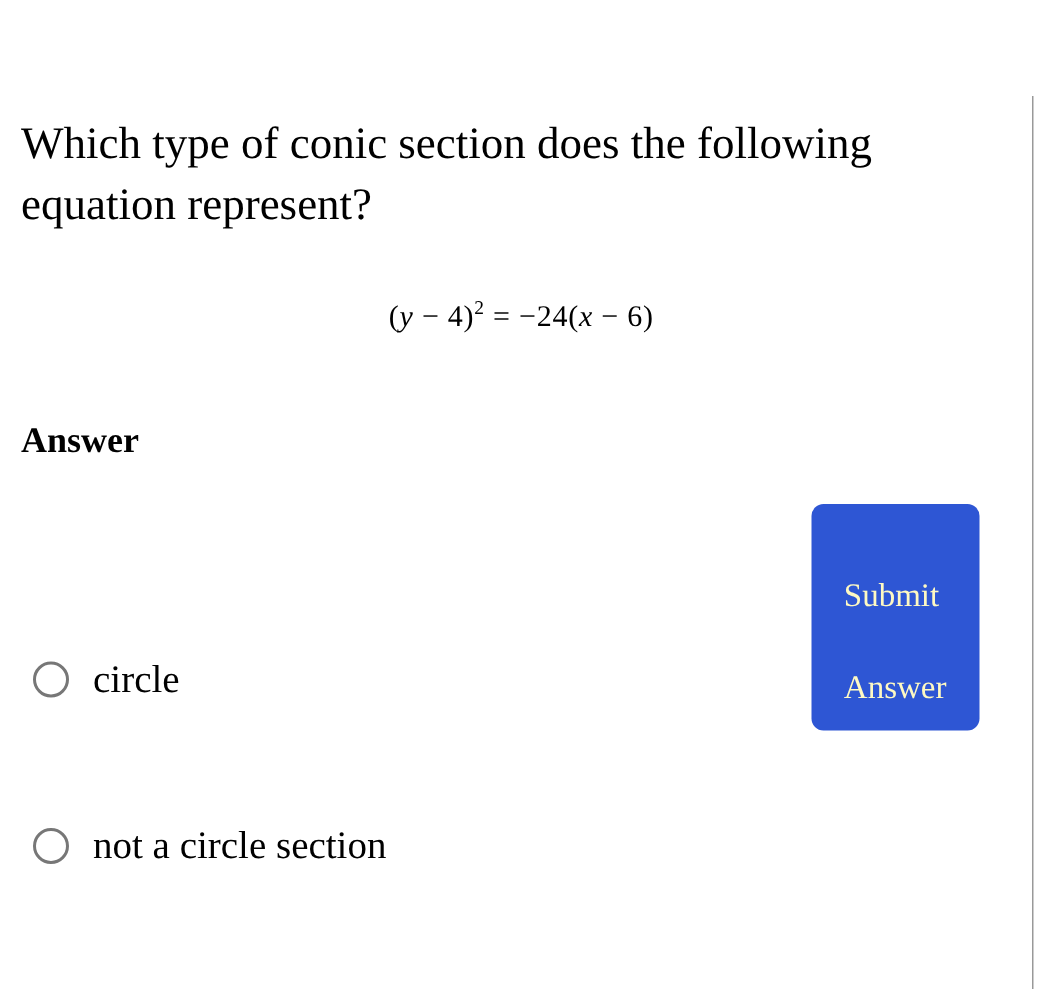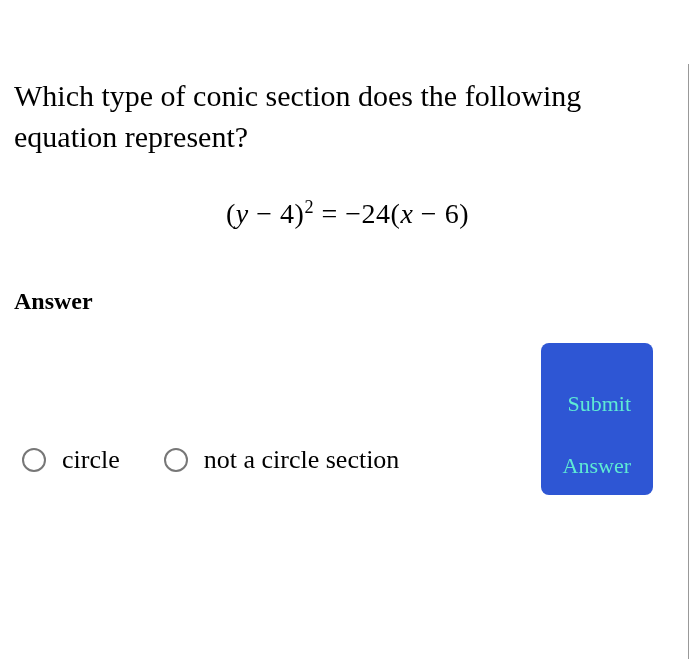--- a/index.html
+++ b/index.html
@@ -13,42 +13,42 @@
     background: #fff;
     position: relative;
   }
   .question {
     font-size: 30px;
     line-height: 1.35;
     margin-bottom: 34px;
   }
   .equation {
     font-family: 'Times New Roman', serif;
-    font-size: 28px;
+    font-size: 20px;
     text-align: center;
     margin: 40px 0 58px 0;
     font-style: italic;
     letter-spacing: 0.5px;
   }
   .equation .num { font-style: normal; }
   .equation sup { font-size: 0.65em; font-style: normal; vertical-align: super; }
   .answer-label {
     font-weight: bold;
     font-size: 24px;
     margin-bottom: 34px;
   }
   .answer-area {
     display: flex;
     align-items: flex-start;
     justify-content: space-between;
   }
   .options {
     display: flex;
-    flex-direction: row;
-    gap: 44px;
+    flex-direction: column;
+    gap: 17px;
     padding-left: 8px;
     text-align: right;
   }
   .option {
     display: flex;
     align-items: center;
     gap: 16px;
     cursor: pointer;
   }
   .radio {
@@ -57,24 +57,24 @@
     border: 2px solid #777;
     border-radius: 50%;
     flex-shrink: 0;
     background: #fff;
   }
   .opt-label {
     font-size: 26px;
   }
   .submit {
     background: #2e56d4;
-    color: #5eead4;
+    color: #fef9c3;
     font-family: Georgia, serif;
     font-size: 22px;
-    text-align: right;
+    text-align: left;
     padding: 14px 22px;
     border-radius: 8px;
     line-height: 1.35;
     cursor: pointer;
     margin-top: -6px;
     margin-right: 28px;
   }
   .vline {
     position: absolute;
     top: 0;

